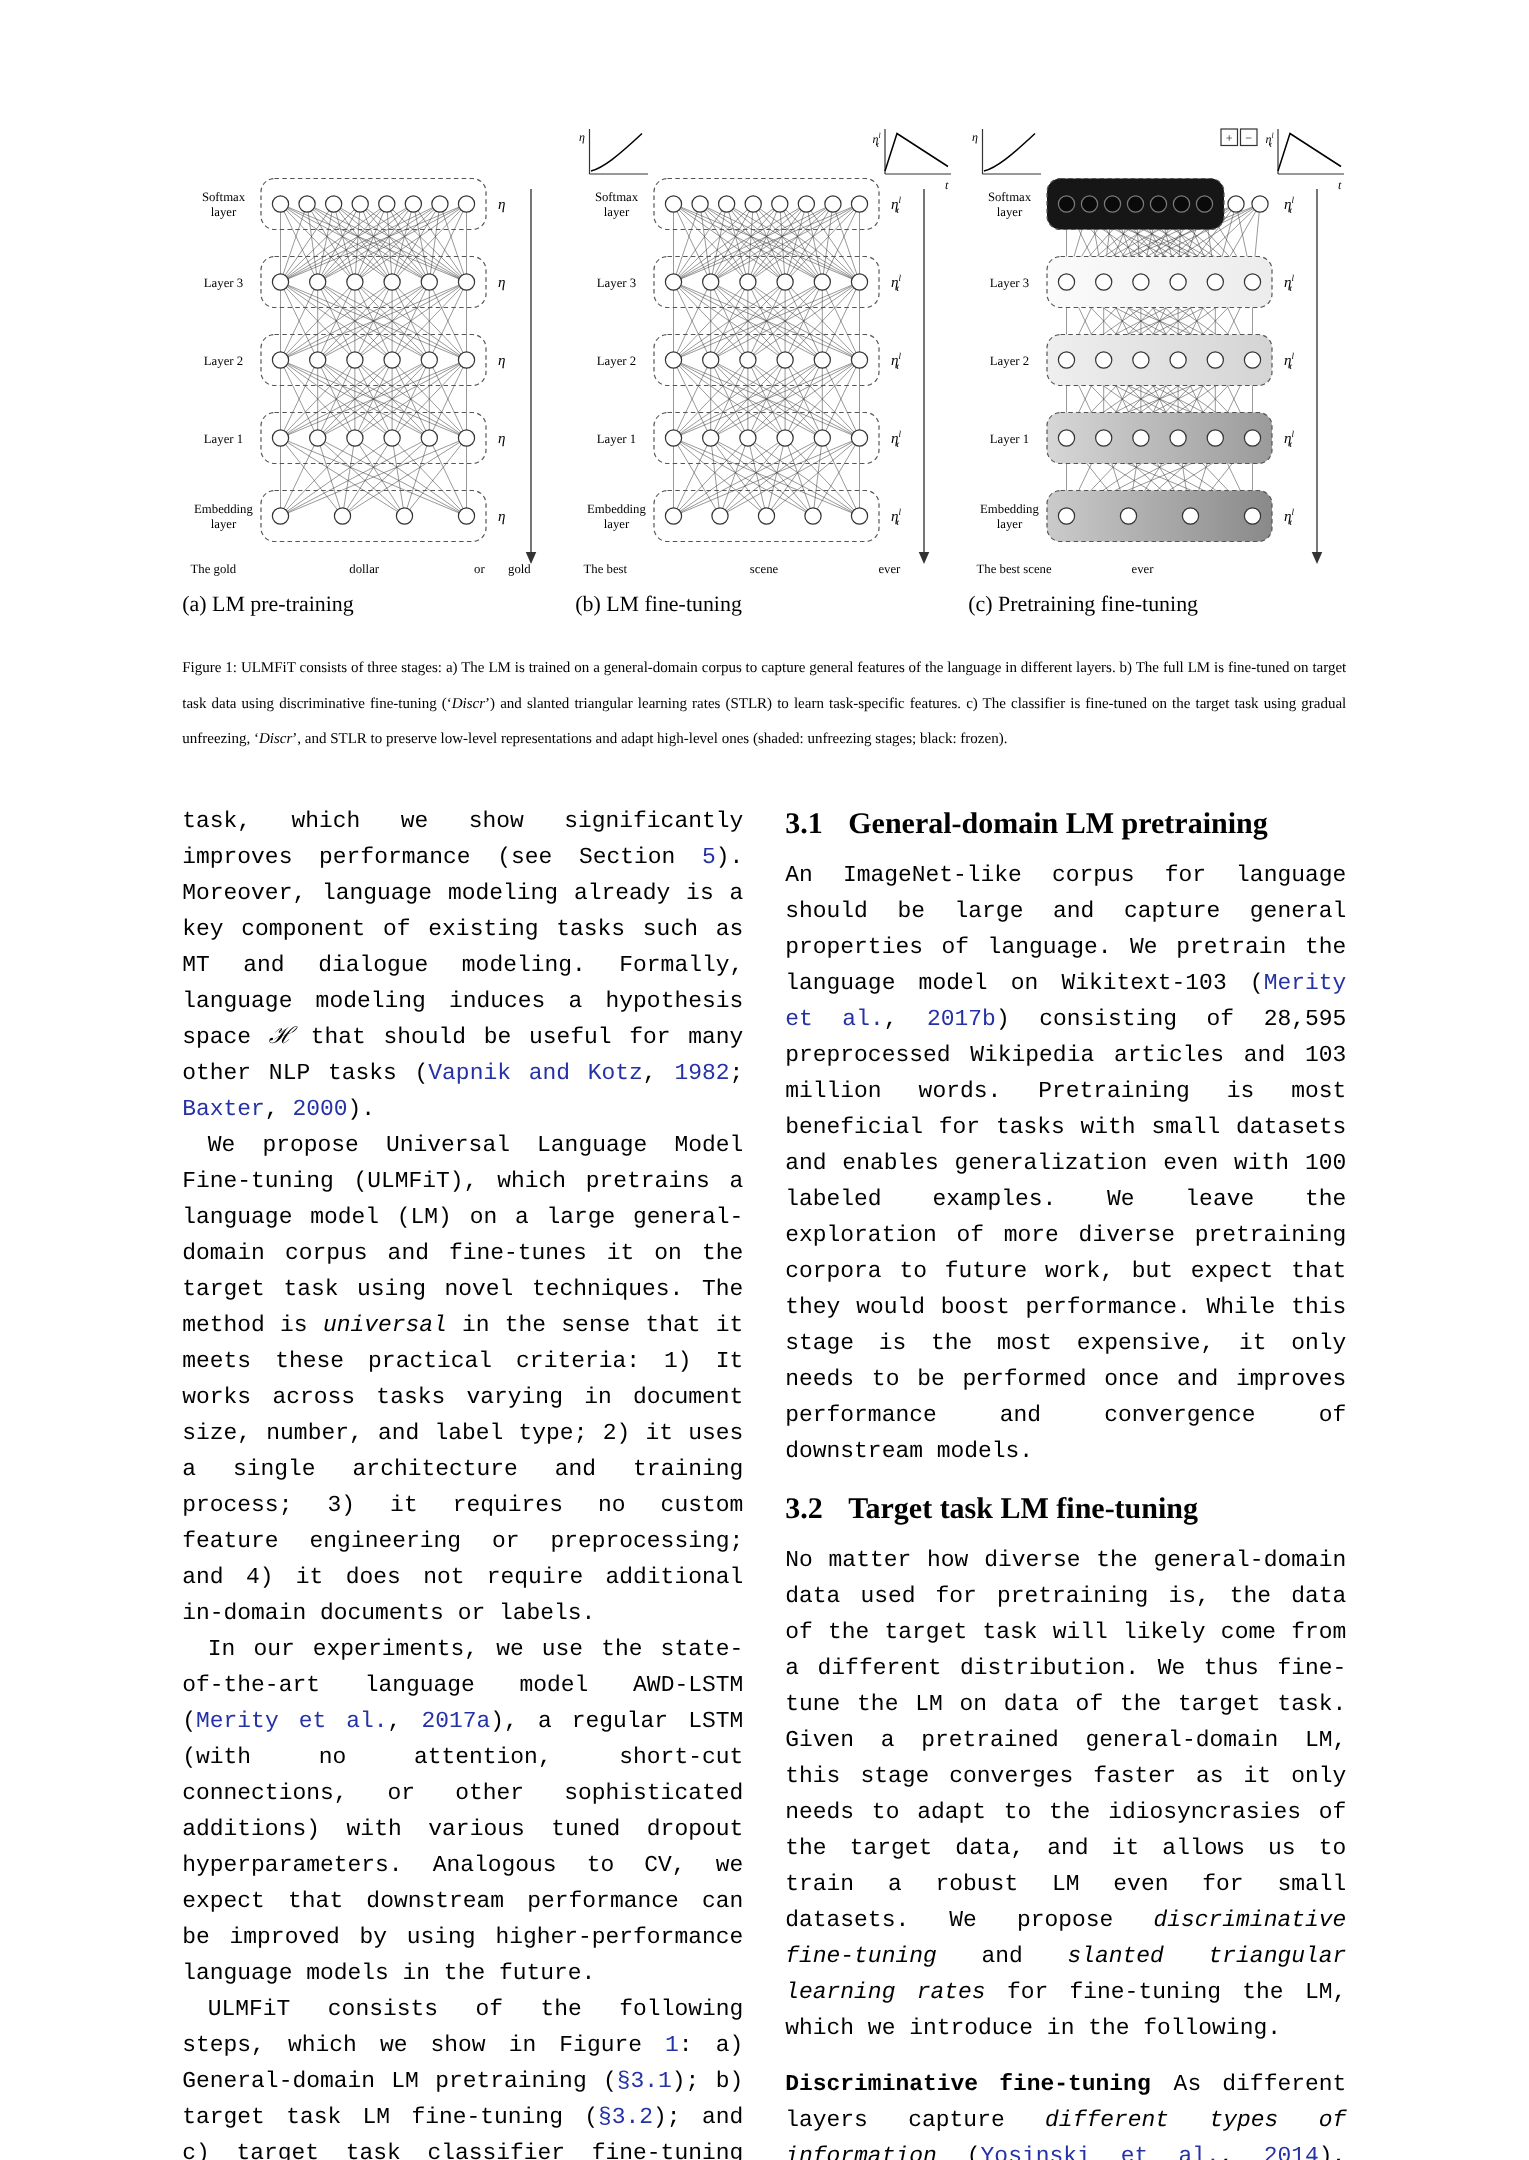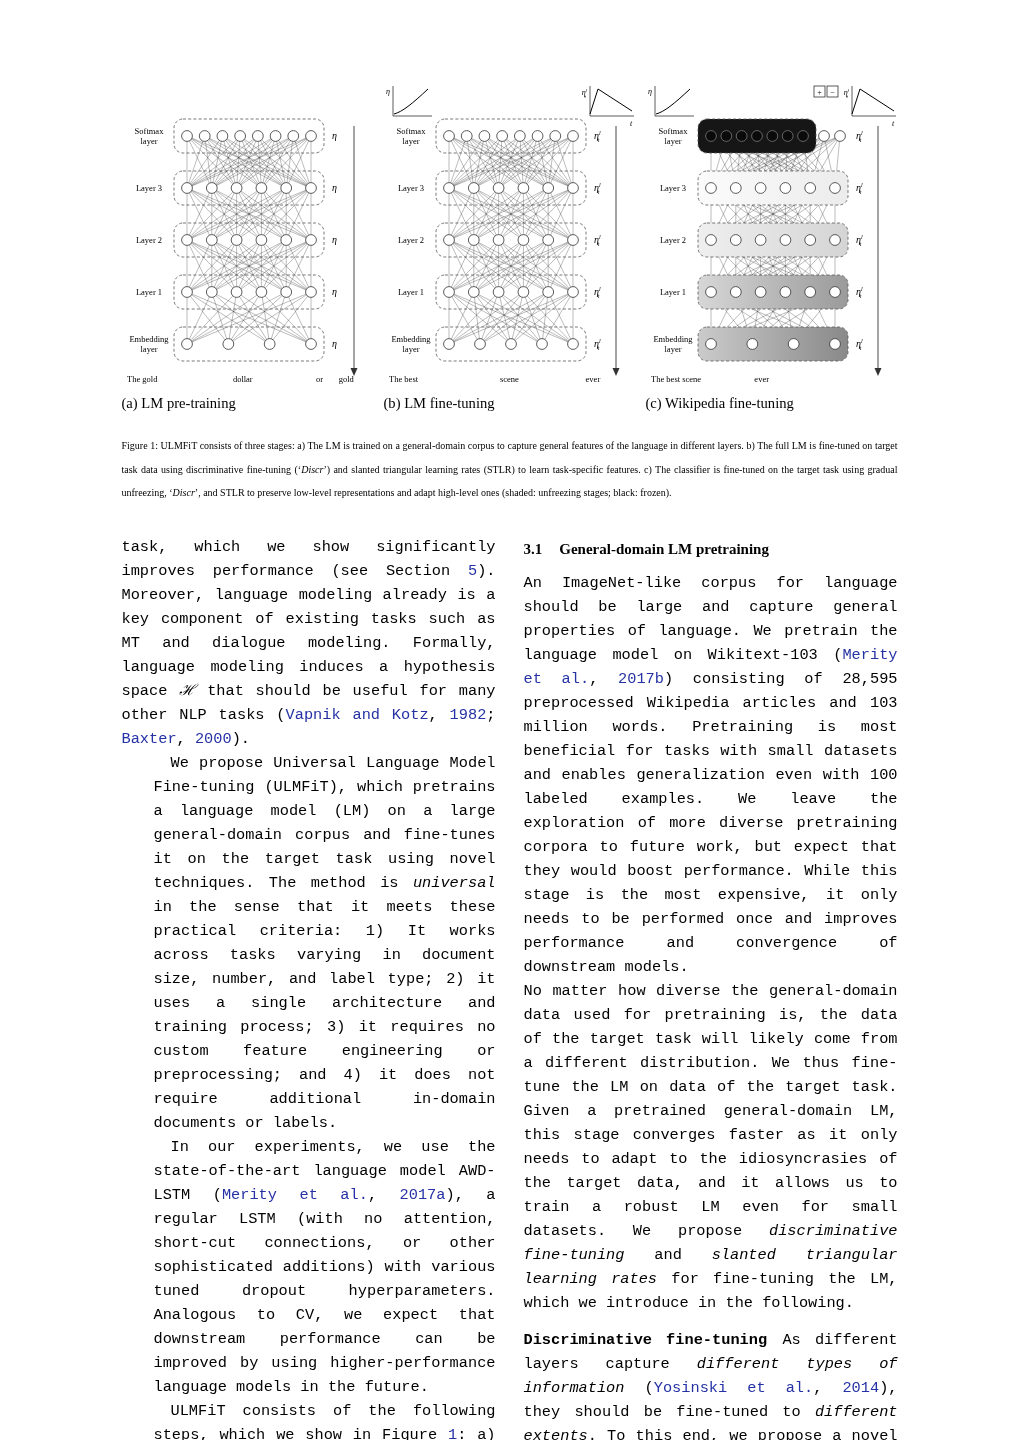--- a/index.html
+++ b/index.html
@@ -10,23 +10,23 @@
   }
   .page{width:776px;margin:0 auto;padding-top:84px;}
   .fig-diagrams{display:flex;justify-content:space-between;}
   .fig-diagram{width:252px;}
   .fig-diagram svg{display:block;}
   .subcap{font-size:14.6px;margin-top:5px;}
   .fig-caption{margin-top:22px;font-size:10px;line-height:23.6px;text-align:justify;}
   .columns{display:flex;gap:28px;margin-top:30px;}
   .col{width:374px;font-size:15.3px;line-height:24px;text-align:justify;}
   .para{margin:0;font-family:Liberation Mono, monospace;}
-  .para.indent{text-indent:17px;margin-left:32px;}
+  .para.indent{text-indent:17px;}
   .para.runin{margin-top:13px;}
-  .heading{font-weight:bold;font-size:15px;margin:15px 0 10px 0;}
+  .heading{font-weight:bold;font-size:20px;margin:15px 0 10px 0;}
   .heading:first-child{margin-top:2px;}
   .heading .num{margin-right:17px;}
   .seg-i{font-style:italic;}
   .seg-b{font-weight:bold;}
   .seg-link{color:var(--link,#2532a5);}
 </style>
 </head>
 <body>
 
 <div class="page">
@@ -733,34 +733,35 @@
               <text font-family="&quot;Liberation Serif&quot;, serif" x="186.5" y="10.5" text-anchor="middle" font-size="8">−</text>
             </g>
             <g transform="translate(198,2)">
               <line x1="8" y1="0" x2="8" y2="30" stroke="#333" stroke-width="0.8"></line>
               <line x1="8" y1="30" x2="52" y2="30" stroke="#333" stroke-width="0.8"></line>
               <text font-family="&quot;Liberation Serif&quot;, serif" x="5" y="9" text-anchor="end" font-size="8" font-style="italic">η<tspan dy="-3" font-size="5">l</tspan><tspan dy="6" dx="-2.5" font-size="5">t</tspan></text>
               <text font-family="&quot;Liberation Serif&quot;, serif" x="48" y="40" font-size="8" font-style="italic">t</text>
               <polyline points="8,28 16,3 50,25" fill="none" stroke="#000" stroke-width="1"></polyline>
             </g>
           </svg>
-        <div class="subcap">(c) Wikipedia fine-tuning</div>
+        <div class="subcap">(c) Pretraining fine-tuning</div>
       </div>
     </div>
     <div class="fig-caption"><span>Figure 1: ULMFiT consists of three stages: a) The LM is trained on a general-domain corpus to capture general features of the language in different layers. b) The full LM is fine-tuned on target task data using discriminative fine-tuning (‘</span><span class="seg-i">Discr</span><span>’) and slanted triangular learning rates (STLR) to learn task-specific features. c) The classifier is fine-tuned on the target task using gradual unfreezing, ‘</span><span class="seg-i">Discr</span><span>’, and STLR to preserve low-level representations and adapt high-level ones (shaded: unfreezing stages; black: frozen).</span></div>
   </div>
 
   <div class="columns">
     <div class="col" id="col-left">
         <div class="para"><span>task, which we show significantly improves performance (see Section </span><span class="seg-link">5</span><span>).  Moreover, language modeling already is a key component of existing tasks such as MT and dialogue modeling.  Formally, language modeling induces a hypothesis space </span><span class="seg-i">ℋ</span><span> that should be useful for many other NLP tasks (</span><span class="seg-link">Vapnik and Kotz</span><span>, </span><span class="seg-link">1982</span><span>; </span><span class="seg-link">Baxter</span><span>, </span><span class="seg-link">2000</span><span>).</span></div>
         <div class="para indent"><span>We propose Universal Language Model Fine-tuning (ULMFiT), which pretrains a language model (LM) on a large general-domain corpus and fine-tunes it on the target task using novel techniques.  The method is </span><span class="seg-i">universal</span><span> in the sense that it meets these practical criteria: 1) It works across tasks varying in document size, number, and label type; 2) it uses a single architecture and training process; 3) it requires no custom feature engineering or preprocessing; and 4) it does not require additional in-domain documents or labels.</span></div>
         <div class="para indent"><span>In our experiments, we use the state-of-the-art language model AWD-LSTM (</span><span class="seg-link">Merity et al.</span><span>, </span><span class="seg-link">2017a</span><span>), a regular LSTM (with no attention, short-cut connections, or other sophisticated additions) with various tuned dropout hyperparameters.  Analogous to CV, we expect that downstream performance can be improved by using higher-performance language models in the future.</span></div>
         <div class="para indent"><span>ULMFiT consists of the following steps, which we show in Figure </span><span class="seg-link">1</span><span>:  a) General-domain LM pretraining (</span><span class="seg-link">§3.1</span><span>); b) target task LM fine-tuning (</span><span class="seg-link">§3.2</span><span>); and c) target task classifier fine-tuning (</span><span class="seg-link">§3.3</span><span>). We discuss these in the following sections.</span></div>
       </div>
     <div class="col" id="col-right">
         <div class="heading"><span class="num">3.1</span><span>General-domain LM pretraining</span></div>
         <div class="para"><span>An ImageNet-like corpus for language should be large and capture general properties of language. We pretrain the language model on Wikitext-103 (</span><span class="seg-link">Merity et al.</span><span>, </span><span class="seg-link">2017b</span><span>) consisting of 28,595 preprocessed Wikipedia articles and 103 million words. Pretraining is most beneficial for tasks with small datasets and enables generalization even with 100 labeled examples.  We leave the exploration of more diverse pretraining corpora to future work, but expect that they would boost performance. While this stage is the most expensive, it only needs to be performed once and improves performance and convergence of downstream models.</span></div>
+        <div class="heading"><span class="num">3.2</span><span>Target task LM fine-tuning</span></div>
         <div class="para"><span>No matter how diverse the general-domain data used for pretraining is, the data of the target task will likely come from a different distribution.  We thus fine-tune the LM on data of the target task. Given a pretrained general-domain LM, this stage converges faster as it only needs to adapt to the idiosyncrasies of the target data, and it allows us to train a robust LM even for small datasets. We propose </span><span class="seg-i">discriminative fine-tuning</span><span> and </span><span class="seg-i">slanted triangular learning rates</span><span> for fine-tuning the LM, which we introduce in the following.</span></div>
         <div class="para runin"><span class="seg-b">Discriminative fine-tuning</span><span> As different layers capture </span><span class="seg-i">different types of information</span><span> (</span><span class="seg-link">Yosinski et al.</span><span>, </span><span class="seg-link">2014</span><span>), they should be fine-tuned to </span><span class="seg-i">different extents</span><span>. To this end, we propose a novel fine-</span></div>
       </div>
   </div>
 
 </div>
 
 </body></html>

